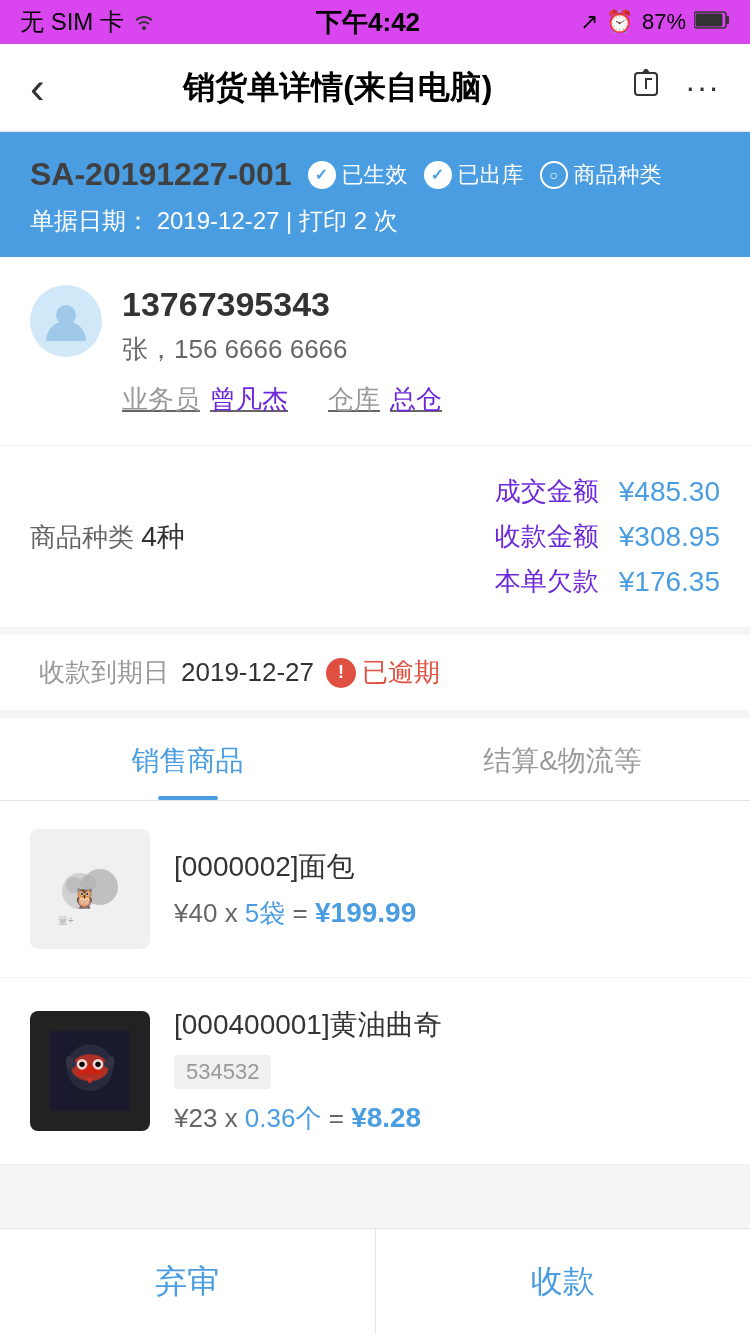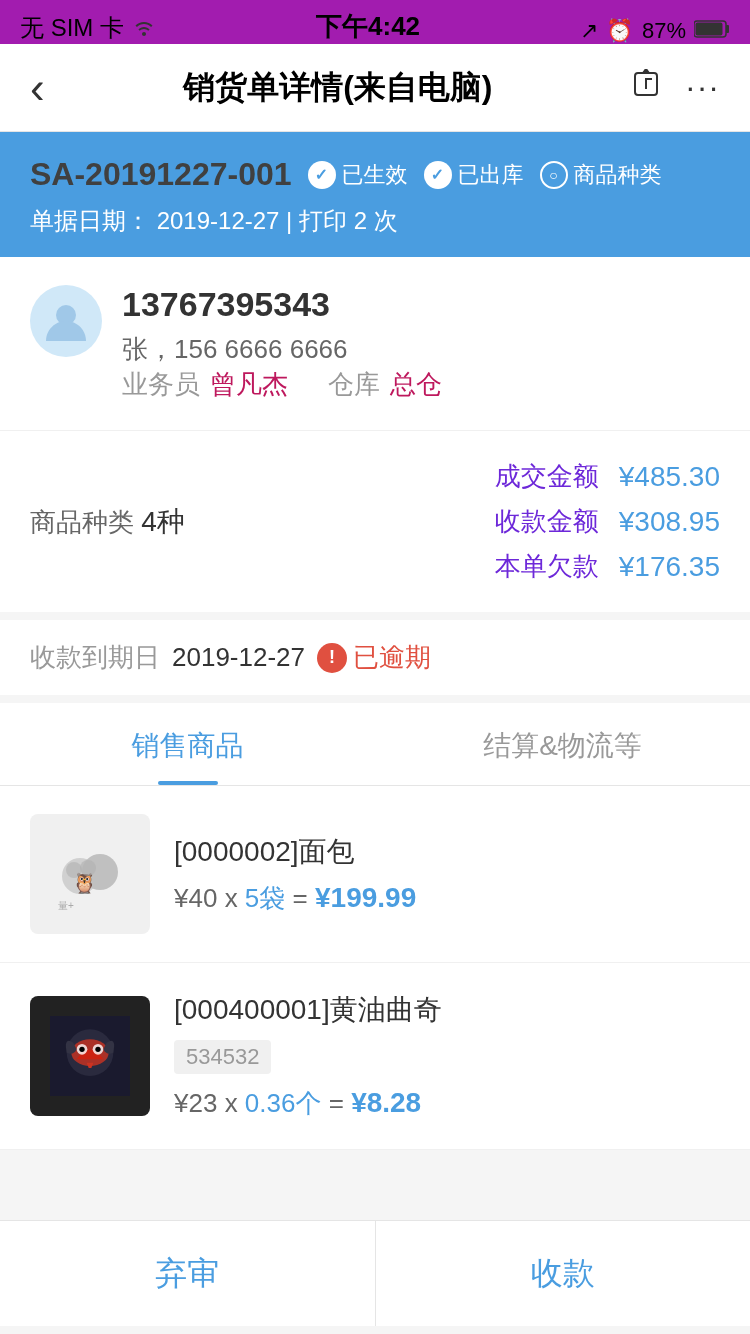--- a/index.html
+++ b/index.html
@@ -9,23 +9,23 @@
       background: #f5f5f5;
       width: 750px;
       min-height: 1334px;
       overflow-x: hidden;
       font-size: 28px;
     }
 
     
     .status-bar {
       height: 44px;
-      background: #a21caf;
-      display: flex;
-      align-items: flex-end;
+      background: #d946ef;
+      display: flex;
+      align-items: center;
       justify-content: space-between;
       padding: 0 20px;
       font-size: 24px;
       font-weight: 500;
     }
     .status-left { display: flex; align-items: center; gap: 8px; }
     .status-center { font-size: 26px; font-weight: 600; }
     .status-right { display: flex; align-items: center; gap: 8px; font-size: 22px; }
 
     
@@ -123,31 +123,31 @@
     .customer-info { flex: 1; }
     .customer-name {
       font-size: 34px;
       font-weight: 600;
       color: #333;
       margin-bottom: 8px;
     }
     .customer-phone {
       font-size: 26px;
       color: #666;
-      margin-bottom: 0;
+      margin-bottom: 15px;
     }
     .customer-meta {
       display: flex;
       gap: 40px;
       font-size: 26px;
       color: #666;
     }
-    .meta-item { display: flex; gap: 10px; }
+    .meta-item { display: flex; gap: 10px; text-decoration: underline; }
     .meta-label { color: #999; }
-    .meta-value { color: #be185d; }
+    .meta-value { color: #6d28d9; }
 
     
     .stats-section {
       background: #fff;
       padding: 28px 30px;
       display: flex;
       justify-content: space-between;
       align-items: center;
       border-bottom: 8px solid #f5f5f5;
     }
@@ -162,21 +162,21 @@
       margin-bottom: 10px;
       font-size: 26px;
     }
     .stat-row:last-child { margin-bottom: 0; }
     .stat-label { color: #6d28d9; }
     .stat-amount { color: #4a9de0; font-size: 28px; font-weight: 500; }
 
     
     .due-section {
       background: #fff;
-      padding: 20px 30px;
+      padding: 20px 39px;
       display: flex;
       align-items: center;
       gap: 12px;
       font-size: 26px;
       color: #666;
       border-bottom: 8px solid #f5f5f5;
     }
     .due-label { color: #999; }
     .due-date { color: #333; }
     .overdue-badge {
@@ -268,21 +268,21 @@
     .product-price {
       font-size: 26px;
       color: #666;
     }
     .price-qty { color: #4a9de0; }
     .price-total { color: #4a9de0; font-weight: 600; font-size: 28px; }
 
     
     .bottom-bar {
       position: fixed;
-      bottom: 8px;
+      bottom: 0;
       width: 750px;
       height: 106px;
       background: #fff;
       border-top: 1px solid #e5e5e5;
       display: flex;
     }
     .bottom-btn {
       flex: 1;
       display: flex;
       align-items: center;

